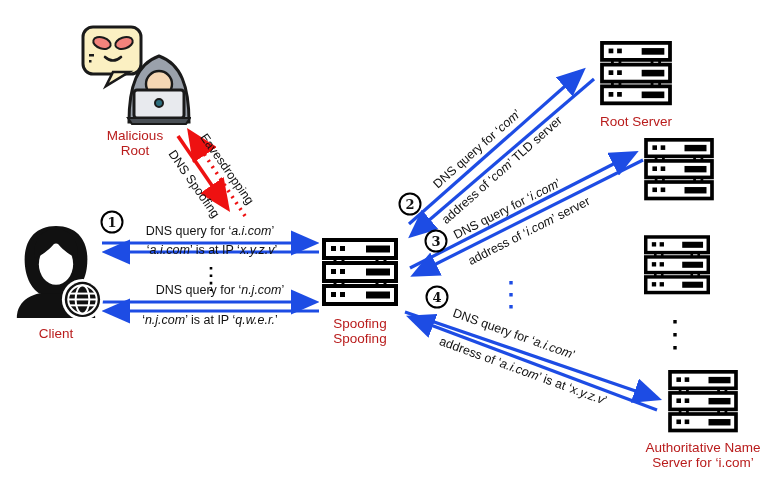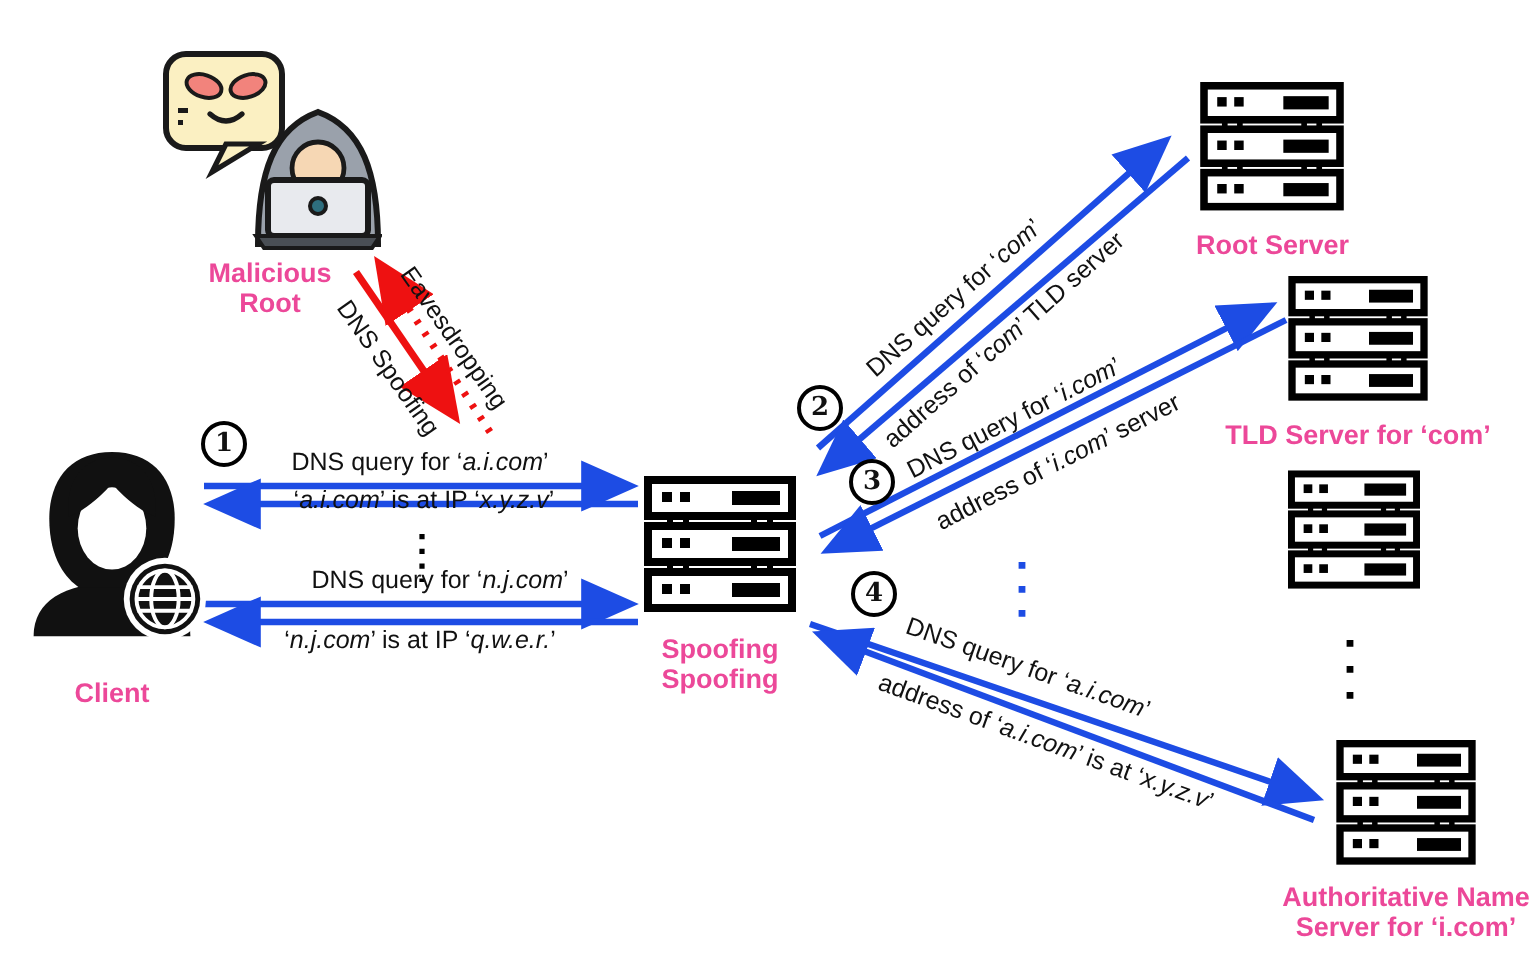--- a/index.html
+++ b/index.html
@@ -1,21 +1,21 @@
 <!DOCTYPE html>
 <html style="--blue: #1d4ce4; --red: #ee1111;"><head>
 <meta charset="utf-8">
 <style>
   html,body{margin:0;padding:0;background:#fff;}
   body{width:768px;height:477px;position:relative;overflow:hidden;
        font-family:"Liberation Sans",sans-serif;color:#111;}
   .layer{position:absolute;left:0;top:0;width:768px;height:477px;}
   svg.arrows{z-index:1;}
   .node{position:absolute;z-index:2;text-align:center;}
-  .nlabel{font-weight:bold;font-size:13.5px;line-height:15px;color:#ec4899;white-space:nowrap;}
+  .nlabel{font-weight:normal;font-size:13.5px;line-height:15px;color:#b91c1c;white-space:nowrap;}
   .alabel{position:absolute;z-index:3;font-size:12.5px;white-space:nowrap;
           transform:translate(-50%,-50%) rotate(var(--r,0deg));}
   .alabel i{font-style:italic;}
   .stepnum{position:absolute;z-index:4;width:19px;height:19px;border:2.2px solid #000;
            border-radius:50%;background:#fff;display:flex;align-items:center;justify-content:center;
            font:bold 13px "DejaVu Serif",serif;transform:translate(-50%,-50%);}
   .blue-stroke{stroke:var(--blue,#1d4ce4);}
   .red-stroke{stroke:var(--red,#ee1111);}
   #ab path{fill:var(--blue,#1d4ce4);}
   #ar path{fill:var(--red,#ee1111);}
@@ -86,21 +86,21 @@
     <ellipse cx="48" cy="41" rx="17.5" ry="21" fill="#fff"></ellipse>
     <path d="M48,5 C31,5 24,20 26,35 C36,31 44,23 48,18 C52,23 60,31 70,35 C72,20 65,5 48,5 Z" fill="#111"></path>
     <circle cx="75" cy="77" r="21" fill="#fff"></circle>
     <circle cx="75" cy="77" r="18" fill="#111"></circle>
     <ellipse cx="75" cy="77" rx="7" ry="14.5" fill="none" stroke="#fff" stroke-width="2"></ellipse>
     <circle cx="75" cy="77" r="14.5" fill="none" stroke="#fff" stroke-width="2"></circle>
     <line x1="61" y1="71" x2="89" y2="71" stroke="#fff" stroke-width="2"></line>
     <line x1="60" y1="77" x2="90" y2="77" stroke="#fff" stroke-width="2"></line>
     <line x1="61" y1="83" x2="89" y2="83" stroke="#fff" stroke-width="2"></line>
   </svg>
-  <div class="nlabel" style="margin-top:12px;">Client</div>
+  <div class="nlabel" style="margin-top:0px;">Client</div>
 </div>
 
 <div class="node" style="left:320px;top:238px;width:80px;">
   <svg width="76" height="72" viewBox="0 0 76 72">
     <g stroke="#000" fill="#fff">
       <rect x="13" y="18" width="8" height="8" stroke-width="3"></rect>
         <rect x="55" y="18" width="8" height="8" stroke-width="3"></rect>
       <rect x="13" y="43" width="8" height="8" stroke-width="3"></rect>
         <rect x="55" y="43" width="8" height="8" stroke-width="3"></rect>
       <rect x="2" y="2" width="72" height="18" stroke-width="4"></rect>
@@ -167,21 +167,20 @@
         <rect x="18" y="8" width="5" height="5"></rect>
         <rect x="44" y="7.5" width="24" height="7"></rect>
       <rect x="9" y="31" width="5" height="5"></rect>
         <rect x="18" y="31" width="5" height="5"></rect>
         <rect x="44" y="30.5" width="24" height="7"></rect>
       <rect x="9" y="54" width="5" height="5"></rect>
         <rect x="18" y="54" width="5" height="5"></rect>
         <rect x="44" y="53.5" width="24" height="7"></rect>
     </g>
   </svg>
-  <div class="nlabel" style="margin-top:1px;">TLD Server for ‘com’</div>
 </div>
 
 <div class="node" style="left:643px;top:235px;width:68px;">
   <svg width="66" height="63" viewBox="0 0 76 72">
     <g stroke="#000" fill="#fff">
       <rect x="13" y="18" width="8" height="8" stroke-width="3"></rect>
         <rect x="55" y="18" width="8" height="8" stroke-width="3"></rect>
       <rect x="13" y="43" width="8" height="8" stroke-width="3"></rect>
         <rect x="55" y="43" width="8" height="8" stroke-width="3"></rect>
       <rect x="2" y="2" width="72" height="18" stroke-width="4"></rect>

